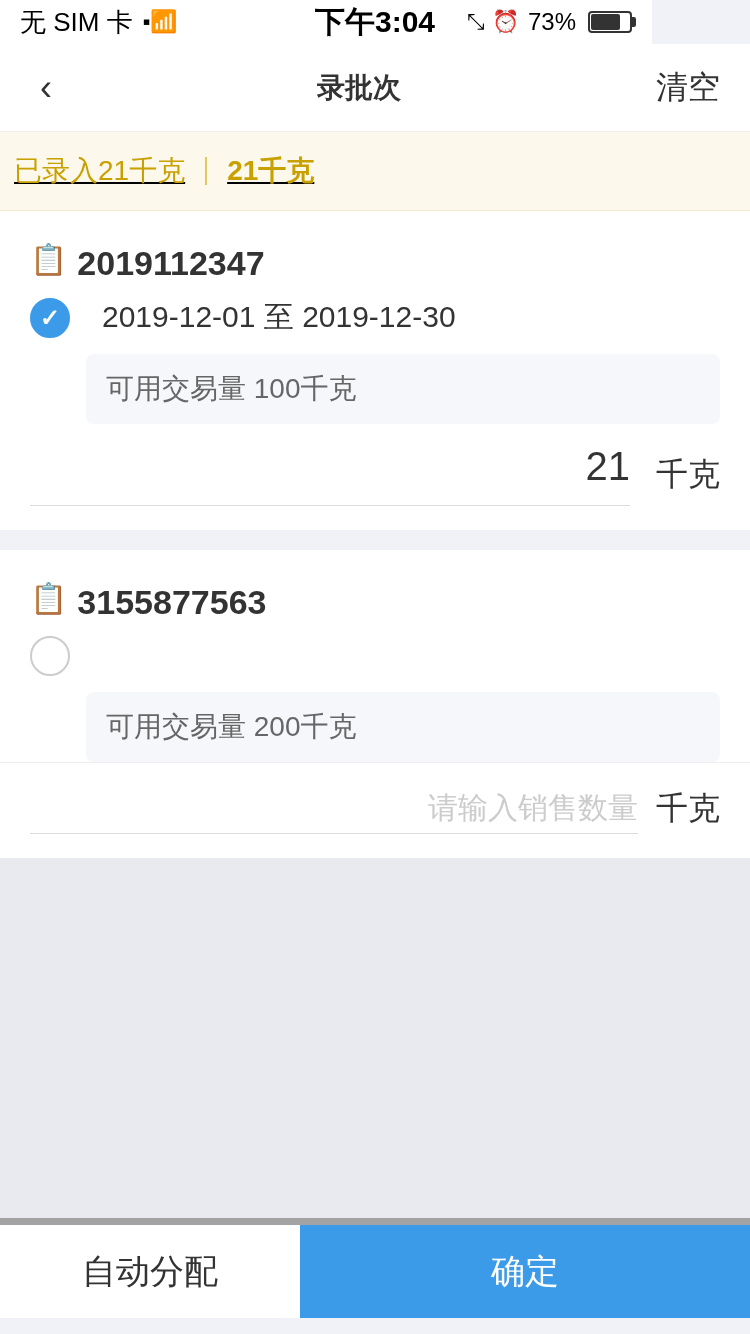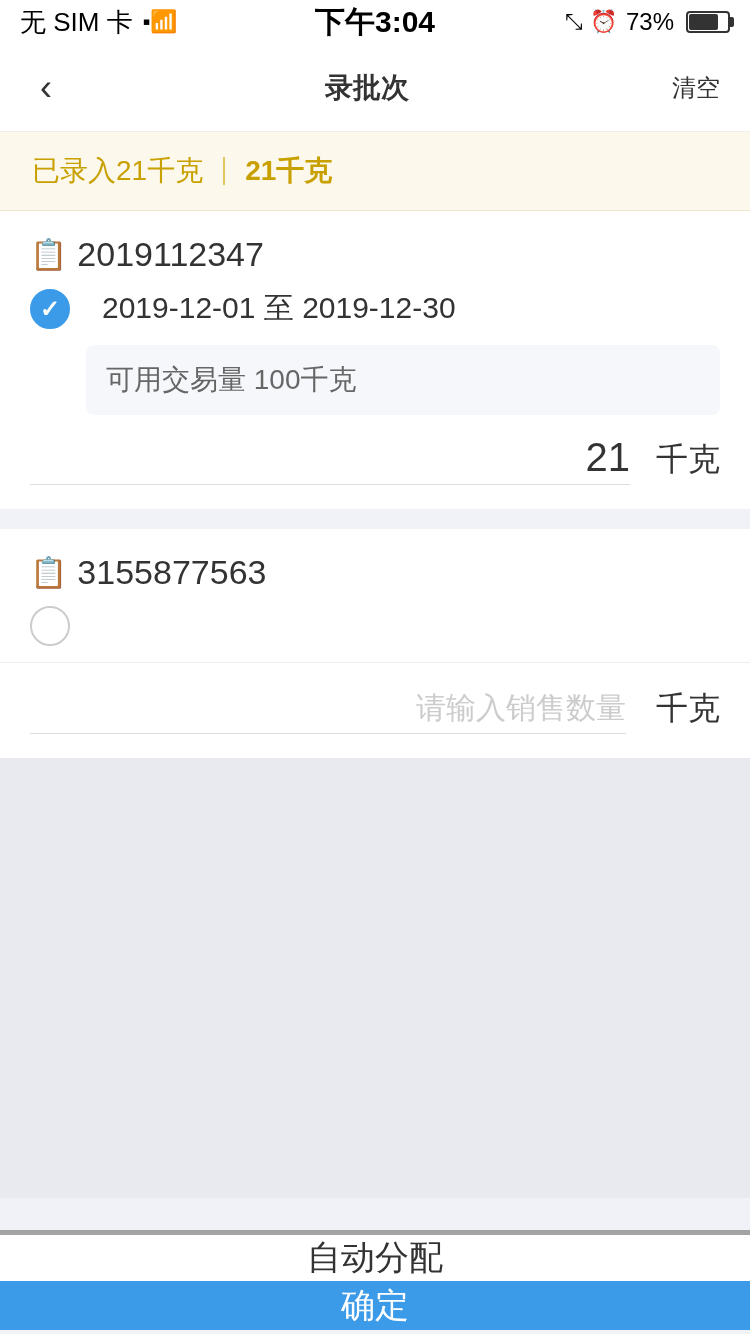--- a/index.html
+++ b/index.html
@@ -7,21 +7,21 @@
     body {
       width: 750px;
       min-height: 1334px;
       font-family: -apple-system, 'PingFang SC', 'Helvetica Neue', sans-serif;
       background: #f0f2f7;
       overflow-x: hidden;
     }
 
     
     .status-bar {
-      width: 750px;
+      width: 652px;
       height: 44px;
       background: #fff;
       display: flex;
       align-items: center;
       justify-content: space-between;
       padding: 0 20px;
       font-size: 28px;
     }
     .status-left {
       display: flex;
@@ -90,33 +90,34 @@
       color: #333;
       cursor: pointer;
       padding: 10px;
     }
     .nav-title {
       font-size: 28px;
       font-weight: 600;
       color: #333;
     }
     .nav-clear {
-      font-size: 24px;
+      font-size: 32px;
       color: #333;
       cursor: pointer;
     }
 
     
     .info-banner {
       background: #fdf8ec;
-      padding: 20px 32px;
+      padding: 20px 14px;
       display: flex;
       align-items: center;
       gap: 20px;
       border-bottom: 1px solid #f0e8d0;
+      text-decoration: underline;
     }
     .info-banner-text {
       font-size: 28px;
       color: #c8a000;
       font-weight: 500;
     }
     .info-banner-divider {
       width: 2px;
       height: 28px;
       background: #e0c860;
@@ -137,22 +138,23 @@
       align-items: center;
       gap: 10px;
       margin-bottom: 14px;
     }
     .batch-icon {
       font-size: 30px;
       color: #555;
     }
     .batch-id {
       font-size: 34px;
-      font-weight: 400;
-      color: #333;
+      font-weight: 700;
+      color: #333;
+      margin-top: 9px;
     }
     .batch-date-row {
       display: flex;
       align-items: center;
       gap: 32px;
       margin-bottom: 16px;
     }
     .radio-btn {
       width: 40px;
       height: 40px;
@@ -195,21 +197,21 @@
       justify-content: flex-end;
       padding: 20px 30px 24px;
       gap: 16px;
     }
     .qty-input-line {
       border-bottom: 1px solid #ddd;
       flex: 1;
       display: flex;
       justify-content: flex-end;
       align-items: center;
-      padding-bottom: 4px;
+      padding-bottom: 16px;
     }
     .qty-unit {
       font-size: 32px;
       color: #333;
       margin-left: 10px;
     }
     .qty-value-display {
       font-size: 40px;
       font-weight: 500;
       color: #333;
@@ -225,21 +227,21 @@
       background: #fff;
       padding: 24px 30px 0;
     }
 
     
     .qty-placeholder-row {
       display: flex;
       align-items: center;
       justify-content: flex-end;
       padding: 20px 30px 24px;
-      gap: 20px;
+      gap: 8px;
       border-top: 1px solid #eee;
     }
 
     .input-underline {
       flex: 1;
       border: none;
       border-bottom: 1px solid #ddd;
       outline: none;
       font-size: 30px;
       color: #ccc;
@@ -254,27 +256,26 @@
     
     .empty-area {
       background: #e8eaf0;
       flex: 1;
       min-height: 440px;
     }
 
     
     .bottom-bar {
       position: fixed;
-      bottom: 4px;
+      bottom: 16px;
       width: 750px;
       height: 100px;
       display: flex;
       background: #fff;
-      border-top: 5px solid #a3a3a3;
-      flex-direction: column;
+      border-top: 7px solid #a3a3a3;
     }
     .btn-auto {
       flex: 1;
       display: flex;
       align-items: center;
       justify-content: center;
       font-size: 34px;
       color: #333;
       background: #fff;
       cursor: pointer;
@@ -357,20 +358,21 @@
 
 <div class="second-card">
   <div class="batch-second">
     <div class="batch-header">
       <span class="batch-icon">📋</span>
       <span class="batch-id">3155877563</span>
     </div>
     <div class="batch-date-row">
       <div class="radio-btn"></div>
     </div>
+    <div class="available-qty">可用交易量 200千克</div>
   </div>
 
   <div class="qty-placeholder-row">
     <input class="input-underline" type="text" placeholder="请输入销售数量" style="">
     <span class="qty-unit">千克</span>
   </div>
 </div>
 
 <div class="empty-area" style="height: 440px;"></div>
 

